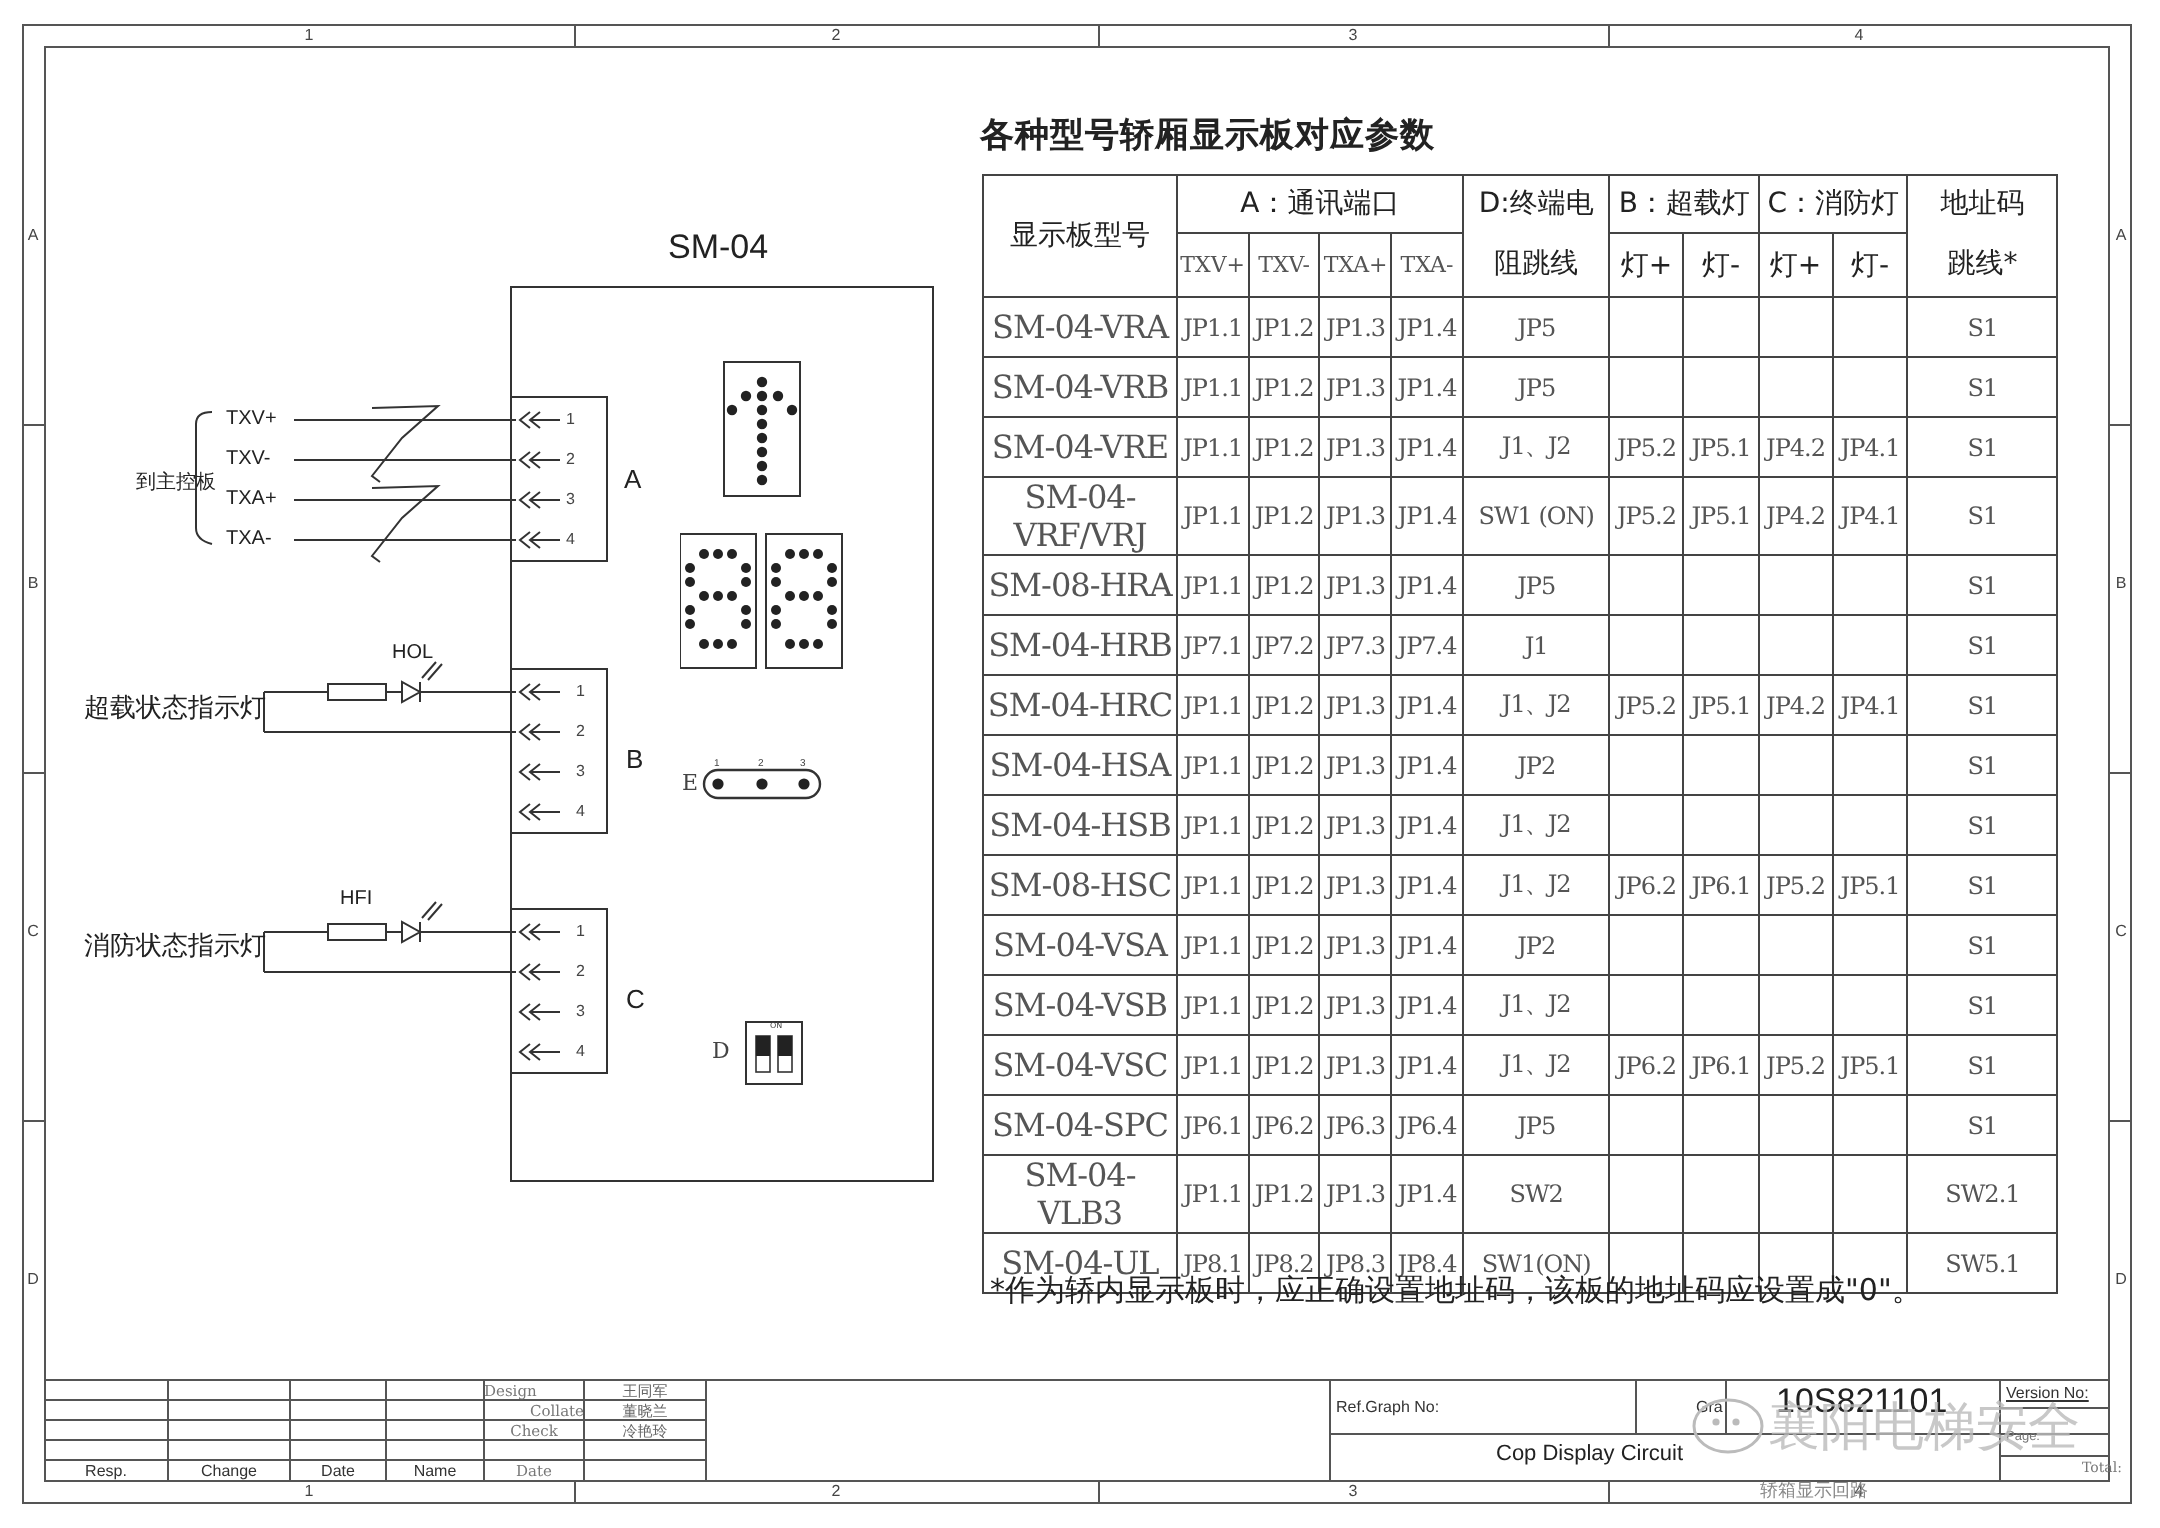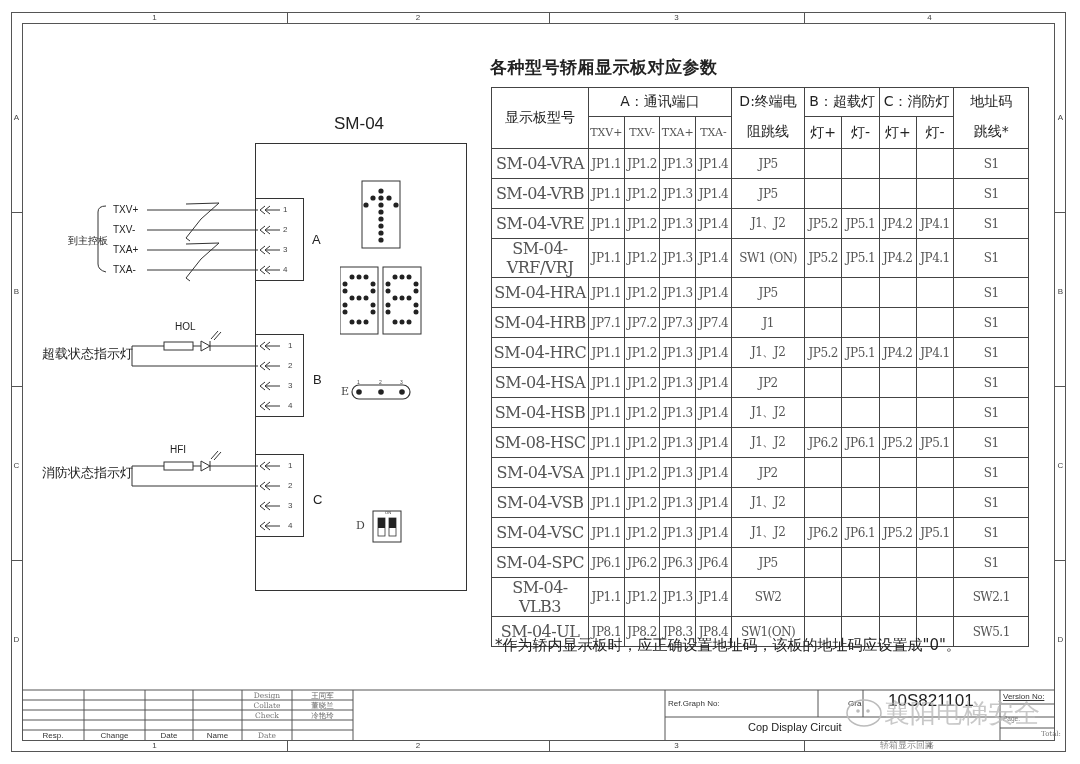--- a/index.html
+++ b/index.html
@@ -148,21 +148,21 @@
 <div class="abs pin" style="left:288px;top:501px;">3</div>
 <div class="abs pin" style="left:288px;top:521px;">4</div>
 <div class="abs conn-lbl" style="left:313px;top:492px;">C</div>
 
 <div class="abs sig-lbl" style="left:113px;top:204px;">TXV+</div>
 <div class="abs sig-lbl" style="left:113px;top:224px;">TXV-</div>
 <div class="abs sig-lbl" style="left:113px;top:244px;">TXA+</div>
 <div class="abs sig-lbl" style="left:113px;top:264px;">TXA-</div>
 <div class="abs cn-small" style="left:56px;top:234px;">到主控板</div>
 
-<div class="abs sig-lbl" style="left:151px;top:321px;padding-left:24px;">HOL</div>
+<div class="abs sig-lbl" style="left:172px;top:321px;padding-left:24px;">HOL</div>
 <div class="abs cn-lbl" style="left:42px;top:345px;">超载状态指示灯</div>
 <div class="abs sig-lbl" style="left:170px;top:444px;">HFI</div>
 <div class="abs cn-lbl" style="left:42px;top:464px;">消防状态指示灯</div>
 
 <svg class="abs" style="left:340px;top:160px;" width="120" height="180">
   <rect x="22" y="21" width="38" height="67" fill="none" stroke="#333" stroke-width="1"></rect>
   <g fill="#222">
     <circle cx="41" cy="31" r="2.6"></circle>
     <circle cx="33" cy="38" r="2.6"></circle>
       <circle cx="41" cy="38" r="2.6"></circle>
@@ -324,21 +324,21 @@
         <td>JP1.3</td>
         <td>JP1.4</td>
         <td>SW1 (ON)</td>
         <td>JP5.2</td>
         <td>JP5.1</td>
         <td>JP4.2</td>
         <td>JP4.1</td>
         <td>S1</td>
       </tr>
       <tr>
-        <td class="model">SM-04-HRA</td>
+        <td class="model">SM-08-HRA</td>
         <td>JP1.1</td>
         <td>JP1.2</td>
         <td>JP1.3</td>
         <td>JP1.4</td>
         <td>JP5</td>
         <td></td>
         <td></td>
         <td></td>
         <td></td>
         <td>S1</td>
@@ -512,22 +512,22 @@
     <line x1="1000" y1="704" x2="1055" y2="704"></line>
     <line x1="1000" y1="728" x2="1055" y2="728"></line>
   </g>
 </svg>
 
 <div class="abs tb" style="left:22px;top:731px;width:62px;text-align:center;">Resp.</div>
 <div class="abs tb" style="left:84px;top:731px;width:61px;text-align:center;">Change</div>
 <div class="abs tb" style="left:145px;top:731px;width:48px;text-align:center;">Date</div>
 <div class="abs tb" style="left:193px;top:731px;width:49px;text-align:center;">Name</div>
 
-<div class="abs tb tb-serif" style="left:242px;top:691px;width:50px;text-align:center;">Design</div>
-<div class="abs tb tb-serif" style="left:242px;top:701px;width:50px;text-align:center;">Collate</div>
+<div class="abs tb tb-serif" style="left:242px;top:691px;width:50px;">Design</div>
+<div class="abs tb tb-serif" style="left:242px;top:701px;width:50px;text-align:right;">Collate</div>
 <div class="abs tb tb-serif" style="left:242px;top:711px;width:50px;text-align:center;">Check</div>
 <div class="abs tb tb-serif" style="left:242px;top:731px;width:50px;text-align:center;">Date</div>
 
 <div class="abs tb" style="left:292px;top:691px;width:61px;text-align:center;font-size:7.5px;color:#666;">王同军</div>
 <div class="abs tb" style="left:292px;top:701px;width:61px;text-align:center;font-size:7.5px;color:#666;">董晓兰</div>
 <div class="abs tb" style="left:292px;top:711px;width:61px;text-align:center;font-size:7.5px;color:#666;">冷艳玲</div>
 
 <div class="abs tb" style="left:668px;top:699px;">Ref.Graph  No:</div>
 <div class="abs tb" style="left:848px;top:699px;">Gra</div>
 <div class="abs" style="left:888px;top:691px;font-family:'Liberation Sans',sans-serif;font-size:17px;color:#222;">10S821101</div>

